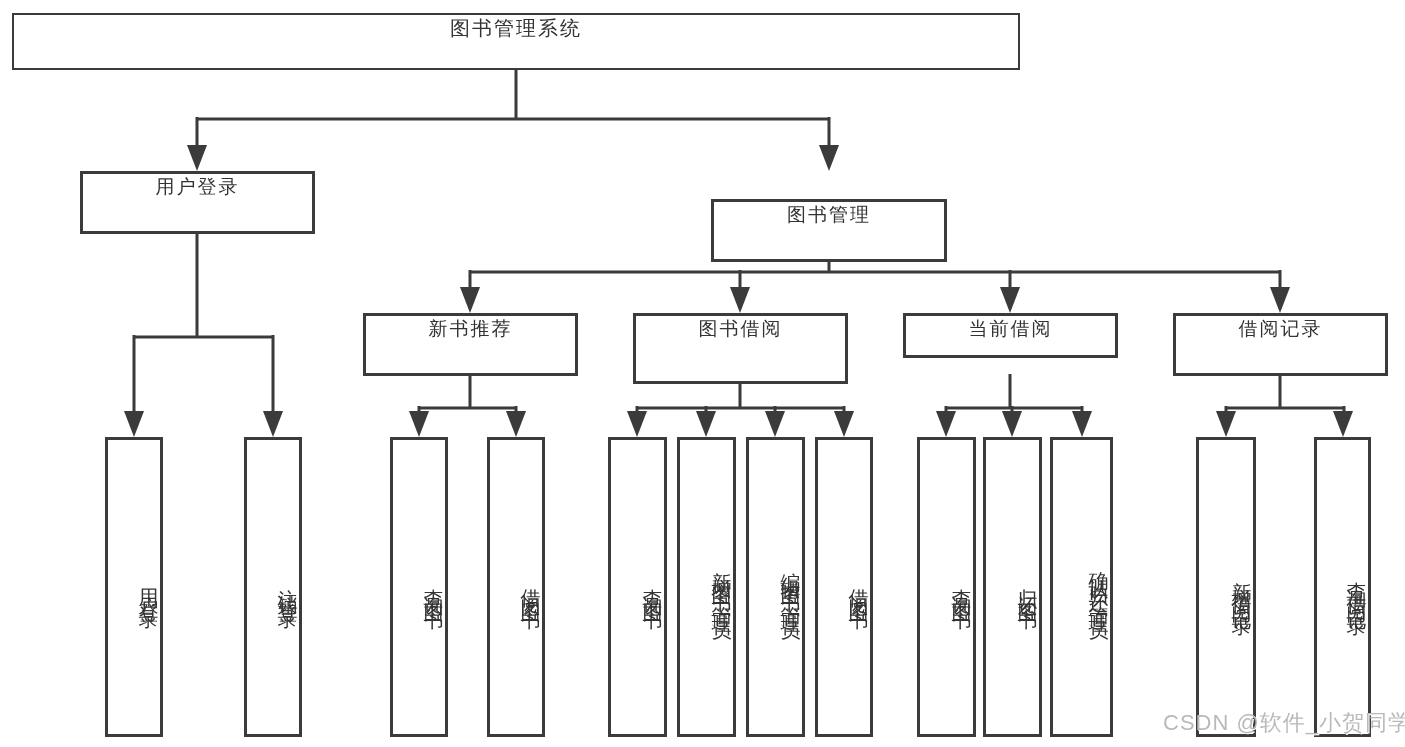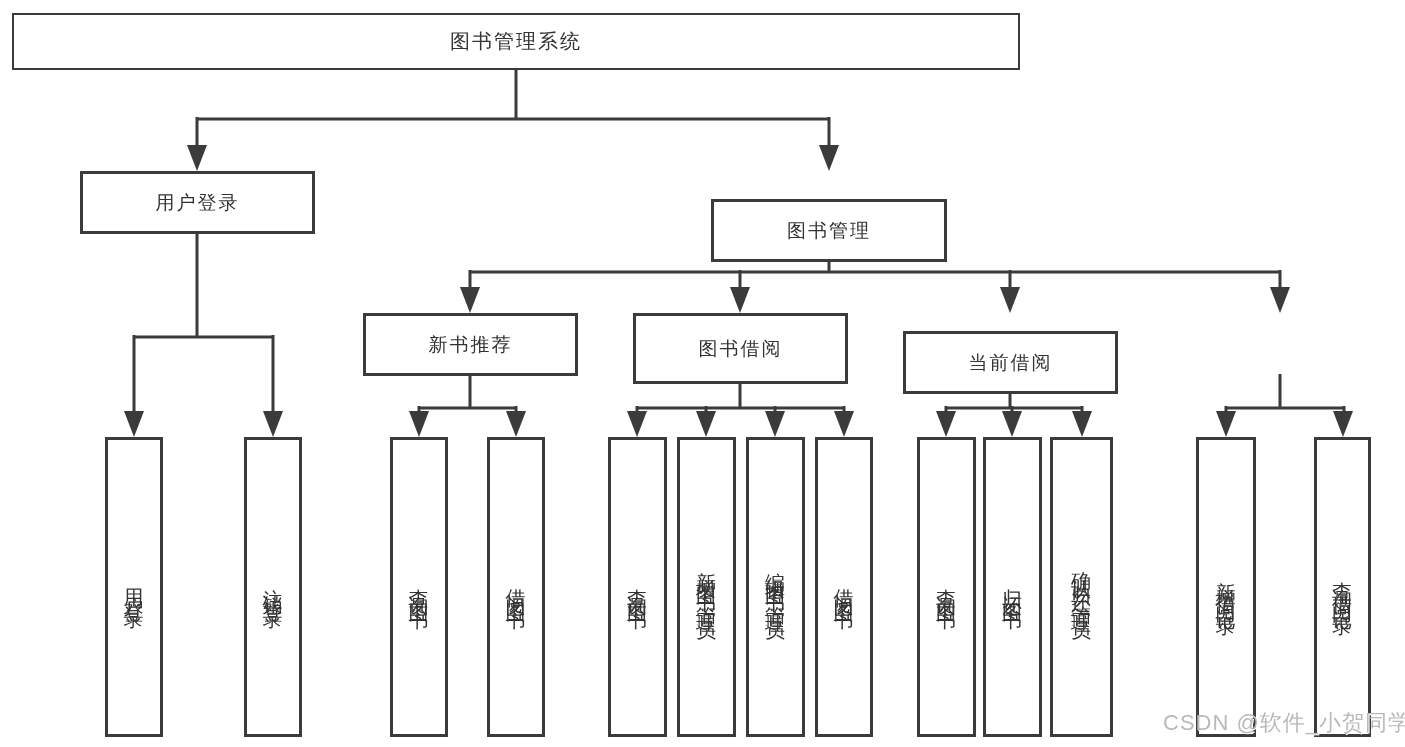--- a/index.html
+++ b/index.html
@@ -11,21 +11,20 @@
     color:var(--text,#333333);
     overflow:hidden;
   }
   .connectors{position:absolute;left:0;top:0;z-index:1;}
   .node{
     position:absolute;
     box-sizing:border-box;
     border:3px solid var(--line,#3b3b3b);
     background:#ffffff;
     display:flex;
-    align-items:center;
     justify-content:center;
     z-index:2;
     font-size:19px;
     letter-spacing:2px;
     text-align:center;
   }
   .node.root{border-width:2px;font-size:20px;}
   .node.v{
     writing-mode:vertical-rl;
     text-orientation:mixed;
@@ -100,22 +99,25 @@
   <div class="node" style="left:711px;top:171px;width:236px;height:63px;margin-top:28px;">
     <span>图书管理</span>
   </div>
 
   <div class="node" style="left:363px;top:313px;width:215px;height:63px;">
     <span>新书推荐</span>
   </div>
   <div class="node" style="left:633px;top:313px;width:215px;height:71px;">
     <span>图书借阅</span>
   </div>
-  <div class="node" style="left:903px;top:331px;width:215px;height:63px;">
+  <div class="node" style="left:903px;top:313px;width:215px;height:45px;">
     <span>当前借阅</span>
+  </div>
+  <div class="node" style="left:1173px;top:313px;width:215px;height:63px;">
+    <span>借阅记录</span>
   </div>
 
   <div class="node v" style="left:105px;top:437px;width:58px;height:300px;">
     <span>用户登录</span>
   </div>
   <div class="node v" style="left:244px;top:437px;width:58px;height:300px;">
     <span>注销登录</span>
   </div>
 
   <div class="node v" style="left:390px;top:437px;width:58px;height:300px;">

